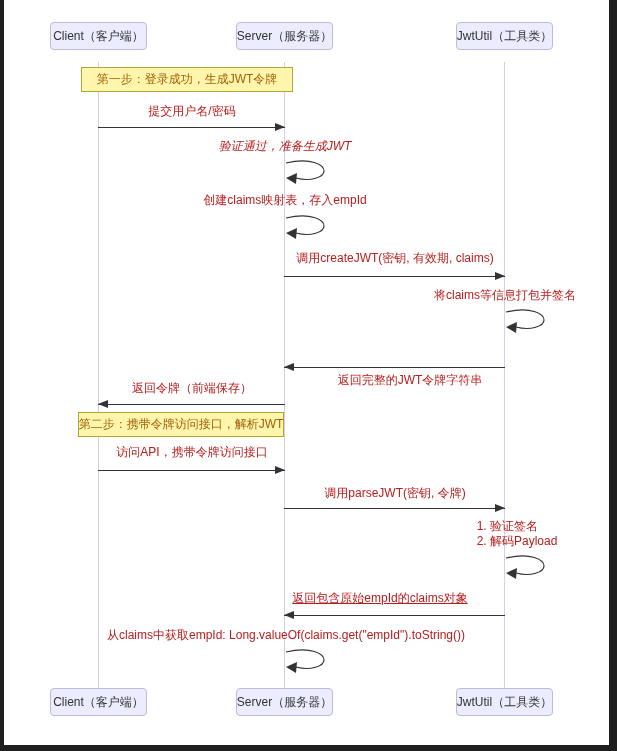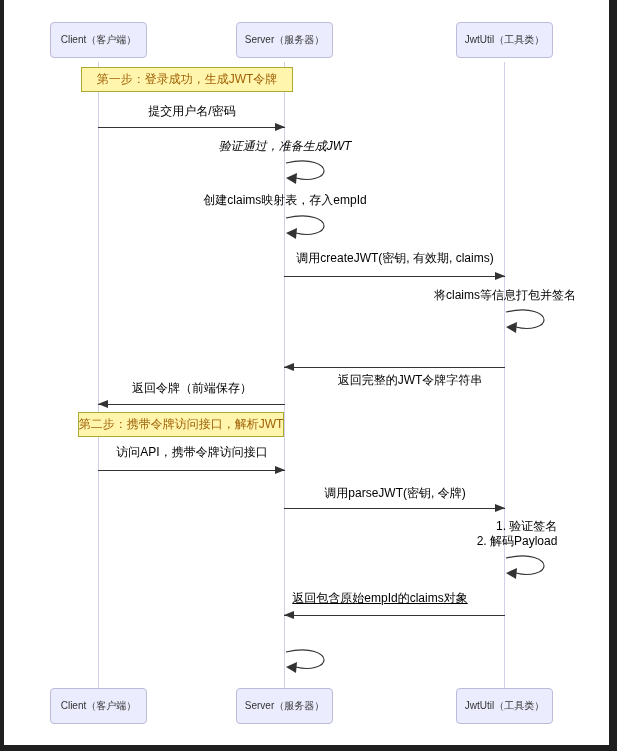--- a/index.html
+++ b/index.html
@@ -3,28 +3,28 @@
 <meta charset="utf-8">
 <style>
   html,body{margin:0;padding:0;background:#ffffff;}
   .page{position:relative;width:617px;height:751px;background:#ffffff;overflow:hidden;
         font-family:"Liberation Sans","DejaVu Sans",sans-serif;color:#333333;}
   .frame{position:absolute;background:#1f1f1f;}
   .frame-left{left:0;top:0;width:4px;height:751px;}
   .frame-right{right:0;top:0;width:8px;height:751px;}
   .frame-bottom{left:0;bottom:0;width:617px;height:6px;}
   .lifeline{position:absolute;width:1px;background:#d0d0e8;}
-  .actor{position:absolute;width:97px;height:36px;background:#ECECFF;border:1px solid #bcbcd9;
+  .actor{position:absolute;width:97px;height:28px;background:#ECECFF;border:1px solid #bcbcd9;
          border-radius:4px;display:flex;align-items:center;justify-content:center;
-         font-size:10px;color:#333;white-space:nowrap;box-sizing:border-box;}
+         font-size:12px;color:#333;white-space:nowrap;box-sizing:border-box;}
   .note{position:absolute;height:25px;background:#FFF5AD;border:1px solid #AAAA33;
         display:flex;align-items:center;justify-content:center;font-size:12px;color:#a16207;
         white-space:nowrap;box-sizing:border-box;}
-  .msg{position:absolute;transform:translateX(-50%);font-size:12px;color:#000000;
-       white-space:nowrap;text-align:right;line-height:15px;}
+  .msg{position:absolute;transform:translateX(-50%);font-size:12px;color:#b91c1c;
+       white-space:nowrap;text-align:left;line-height:15px;}
   .arrow{position:absolute;height:9px;}
   .arrow .line{position:absolute;top:4px;left:0;right:0;height:1px;background:#333;}
   .arrow .head-right{position:absolute;right:0;top:0;width:0;height:0;
         border-top:4.5px solid transparent;border-bottom:4.5px solid transparent;
         border-left:10px solid #333;}
   .arrow .head-left{position:absolute;left:0;top:0;width:0;height:0;
         border-top:4.5px solid transparent;border-bottom:4.5px solid transparent;
         border-right:10px solid #333;}
   .loop{position:absolute;}
 </style>
@@ -117,20 +117,21 @@
     <path d="M2,5 C27,-1 40,7 40,13 C40,19 27,24 12,20" fill="none" stroke="#333" stroke-width="1.2"></path>
     <polygon points="2,20 13,15 12,26" fill="#333"></polygon>
   </svg>
 
   <div class="msg" style="left:380px;top:591px;text-decoration:underline;">返回包含原始empId的claims对象</div>
   <div class="arrow" style="left:284px;top:611px;width:221px;">
     <div class="line"></div>
     <div class="head-left"></div>
   </div>
 
+  <div class="msg" style="left:286px;top:628px;">从claims中获取empId: Long.valueOf(claims.get("empId").toString())</div>
   <svg class="loop" style="left:284px;top:647px;" width="44" height="27" viewBox="0 0 44 27">
     <path d="M2,5 C27,-1 40,7 40,13 C40,19 27,24 12,20" fill="none" stroke="#333" stroke-width="1.2"></path>
     <polygon points="2,20 13,15 12,26" fill="#333"></polygon>
   </svg>
 
   <div class="actor" style="left:50px;top:688px;">
     <span>Client（客户端）</span>
   </div>
   <div class="actor" style="left:236px;top:688px;">
     <span>Server（服务器）</span>

